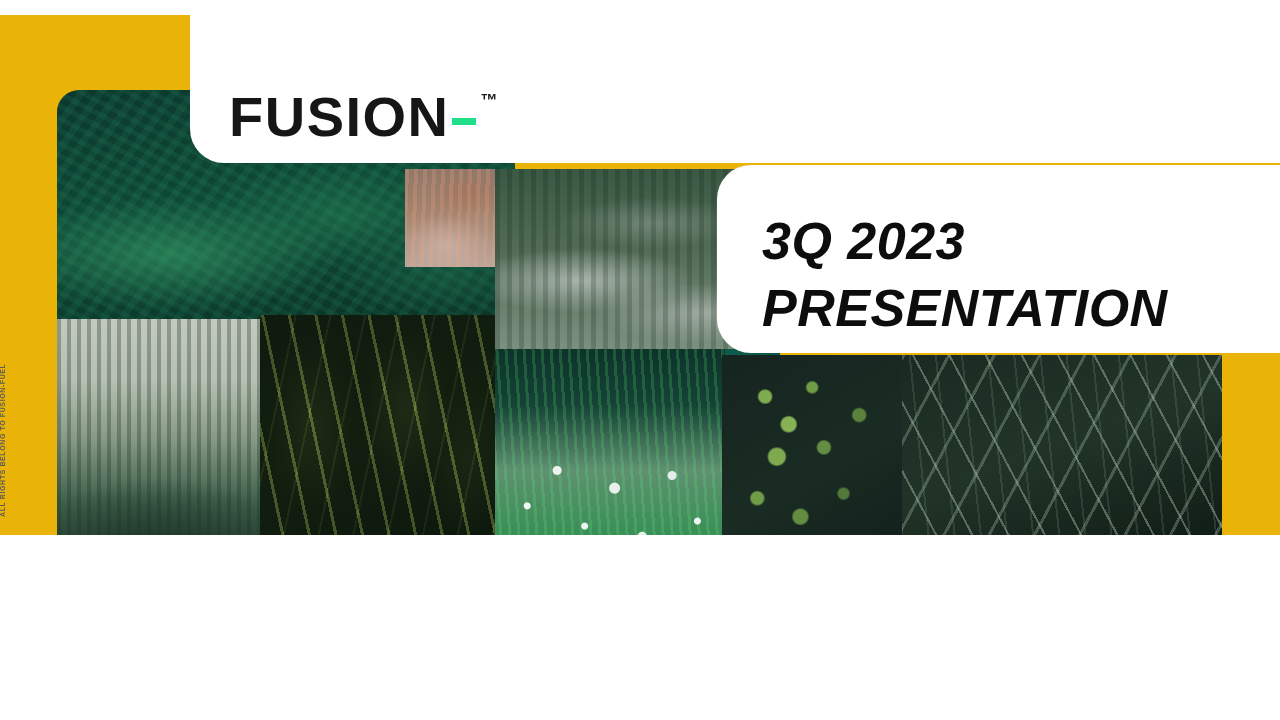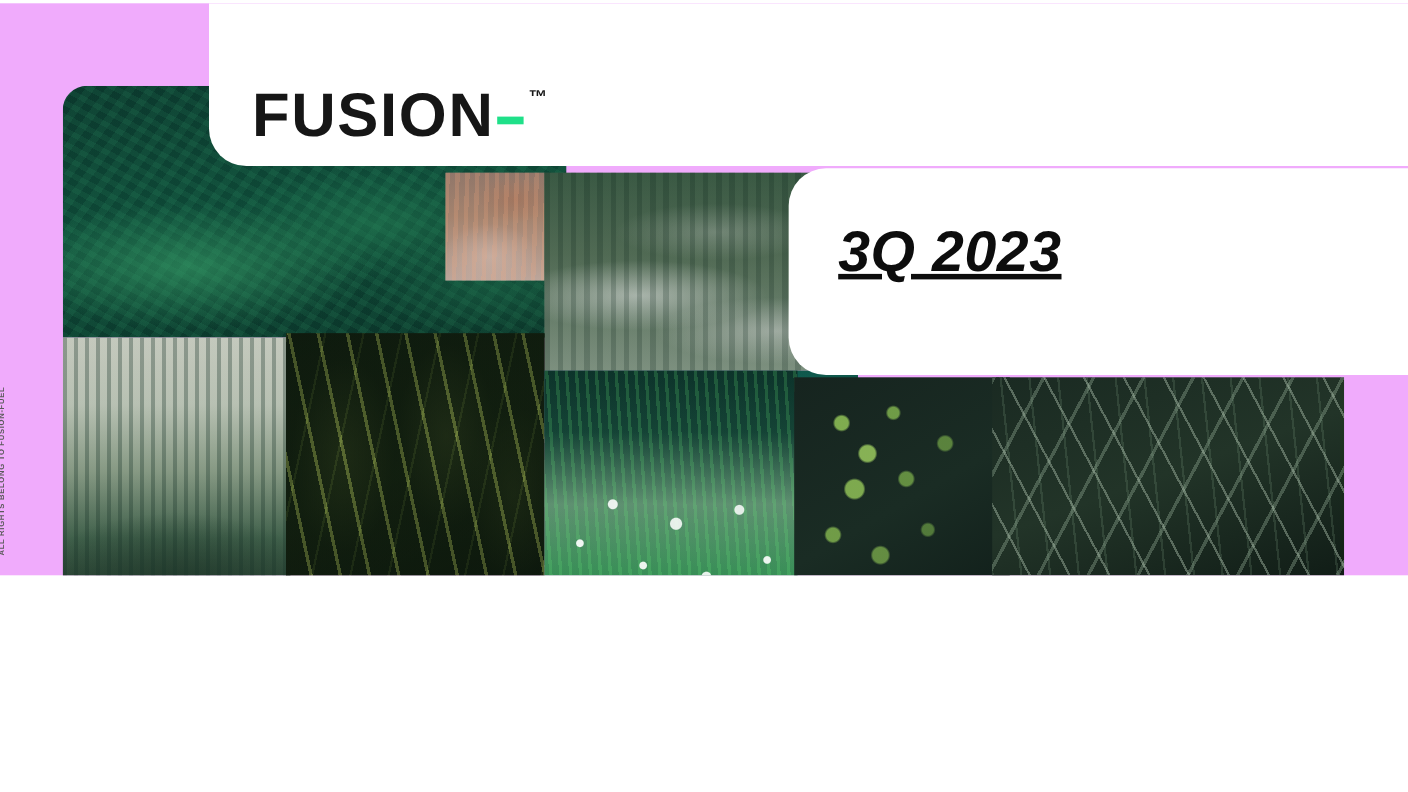--- a/index.html
+++ b/index.html
@@ -11,24 +11,24 @@
   body {
     width: 1280px;
     height: 720px;
     overflow: hidden;
     font-family: "Liberation Sans", sans-serif;
     position: relative;
   }
 
   #slide {
     position: absolute;
-    left: 0; top: 3px;
+    left: 0; top: 15px;
     width: 1280px;
     height: 520px;
-    background: #f0abfc;
+    background: #eab308;
     overflow: hidden;
   }
 
   
   .collage {
     position: absolute;
     left: 57px;
     top: 75px;
     width: 1165px;
     height: 645px;
@@ -262,21 +262,20 @@
     left: 762px;
     top: 193px;
     color: #0d0d0d;
     font-family: "Liberation Sans", sans-serif;
     font-style: italic;
     font-weight: 700;
     font-size: 52px;
     letter-spacing: 0.5px;
     line-height: 1.28;
     white-space: nowrap;
-    text-decoration: underline;
   }
   .title-line { display: block; }
 
   
   .sidenote {
     position: absolute;
     left: 6px;
     bottom: 18px;
     transform-origin: left bottom;
     transform: rotate(-90deg);
@@ -330,17 +329,18 @@
   <div class="panel-title"></div>
 
   <div class="logo">
     <span class="logo-word">FUSION</span>
     <span class="logo-dash"></span>
     <span class="logo-tm">™</span>
   </div>
 
   <div class="title">
     <span class="title-line">3Q 2023</span>
+    <span class="title-line">PRESENTATION</span>
   </div>
 
   <div class="sidenote">ALL RIGHTS BELONG TO FUSION-FUEL</div>
 
 </div>
 
 </body></html>

